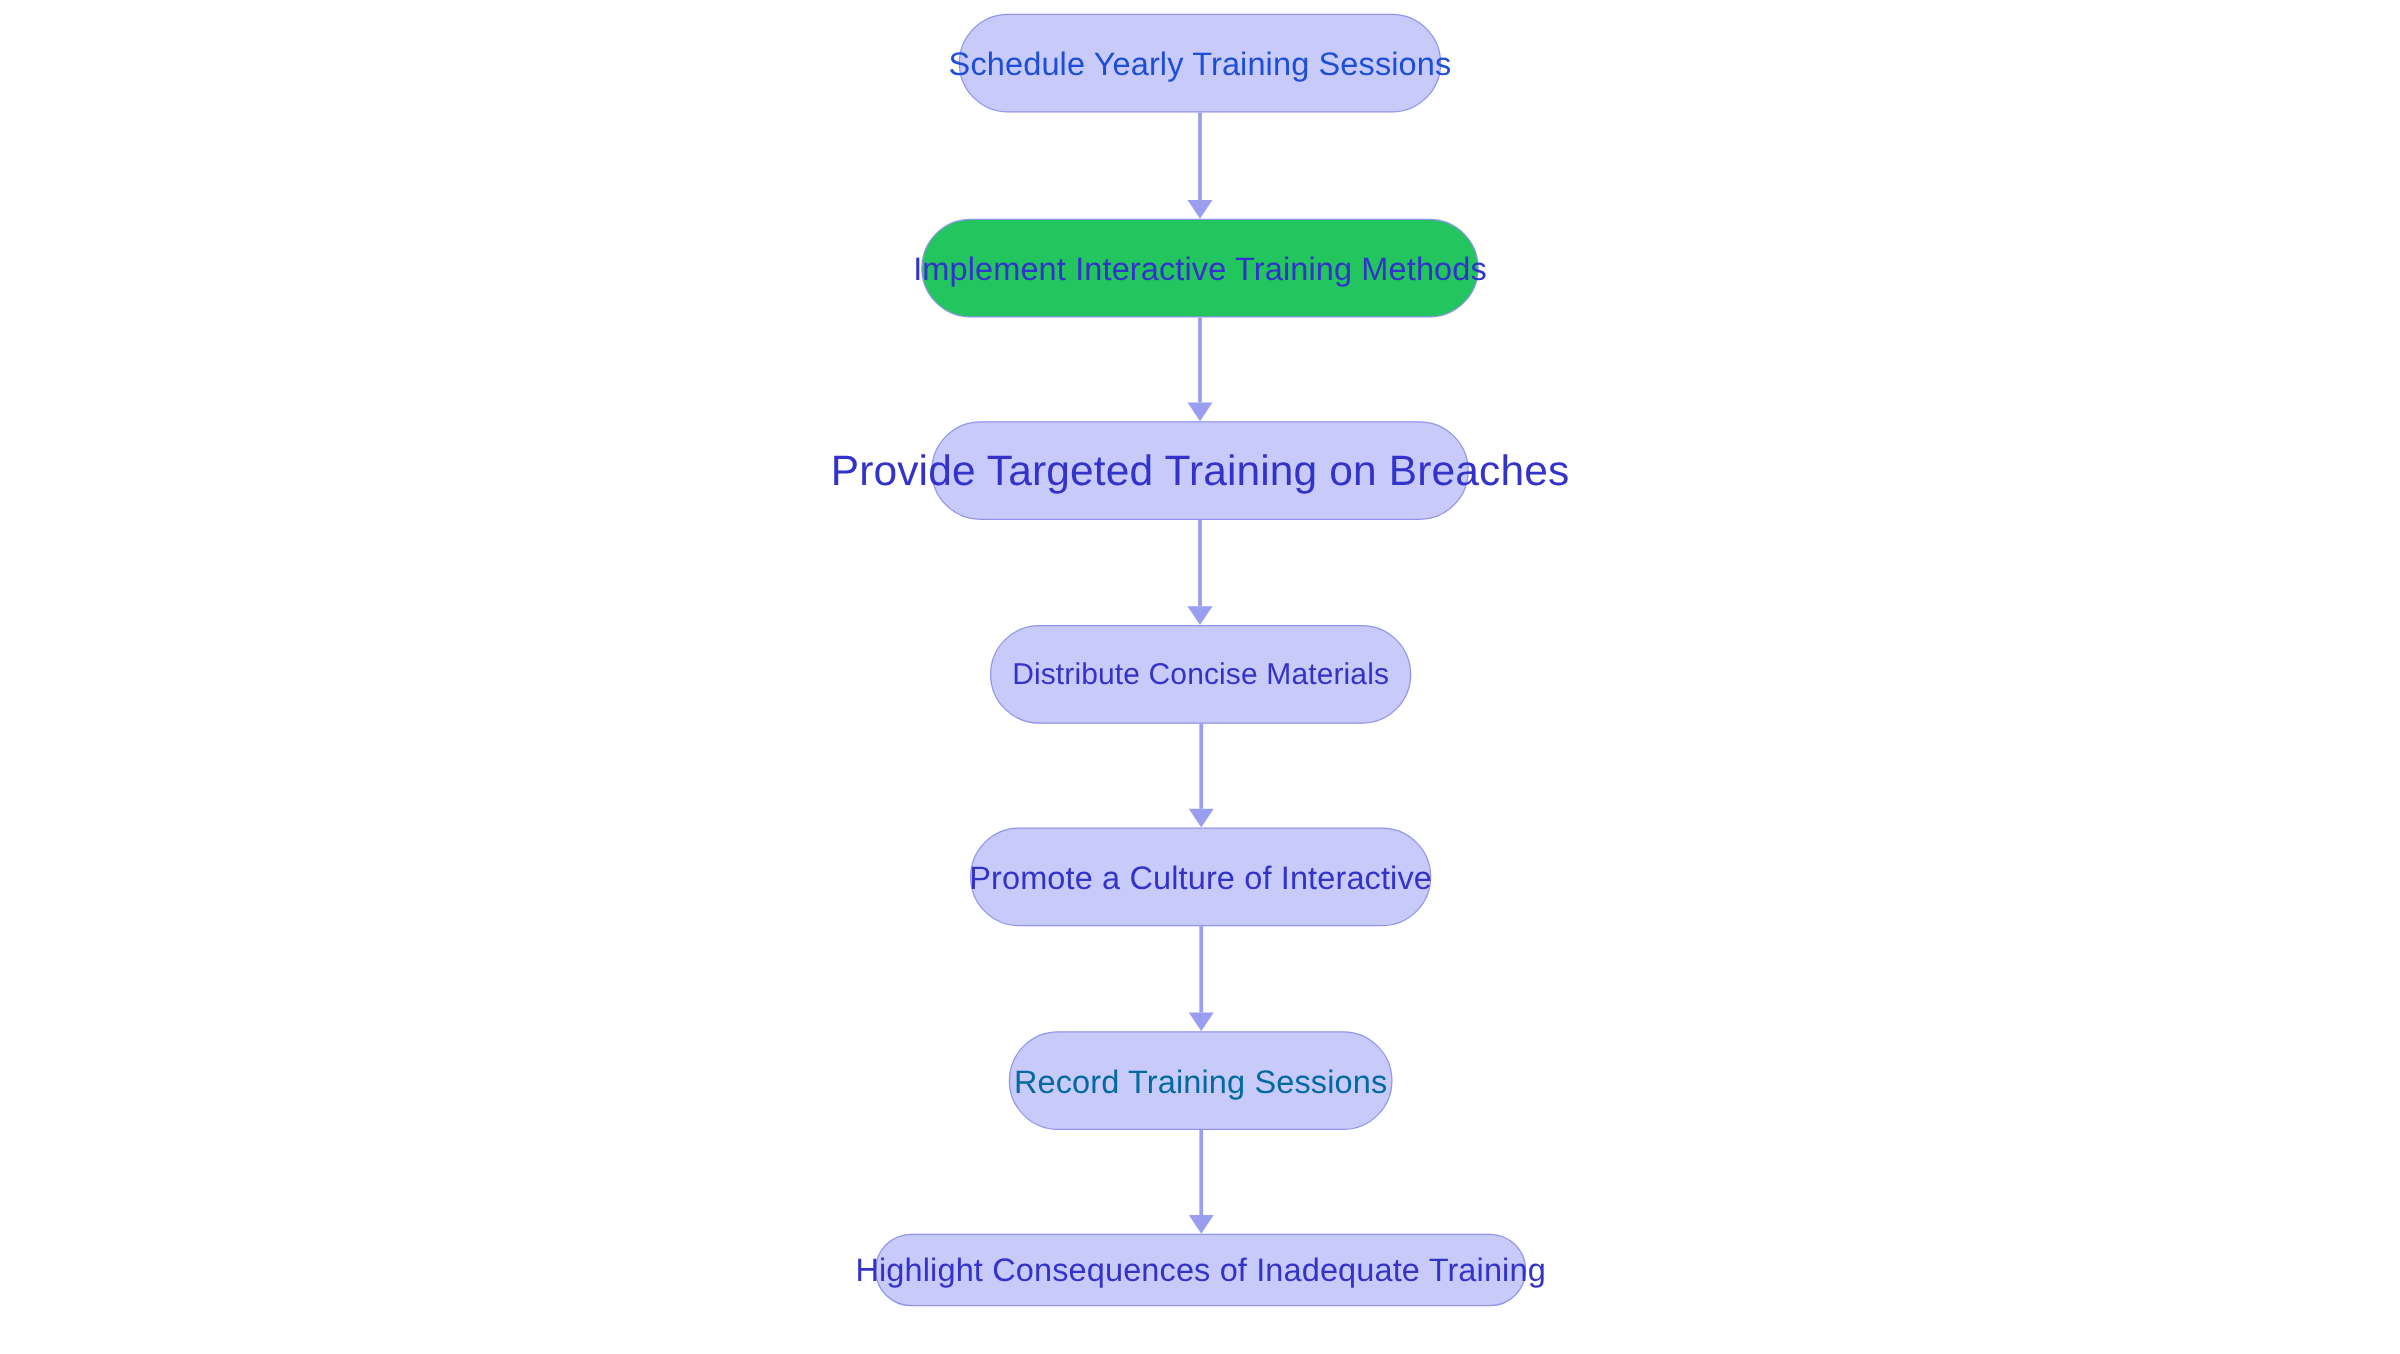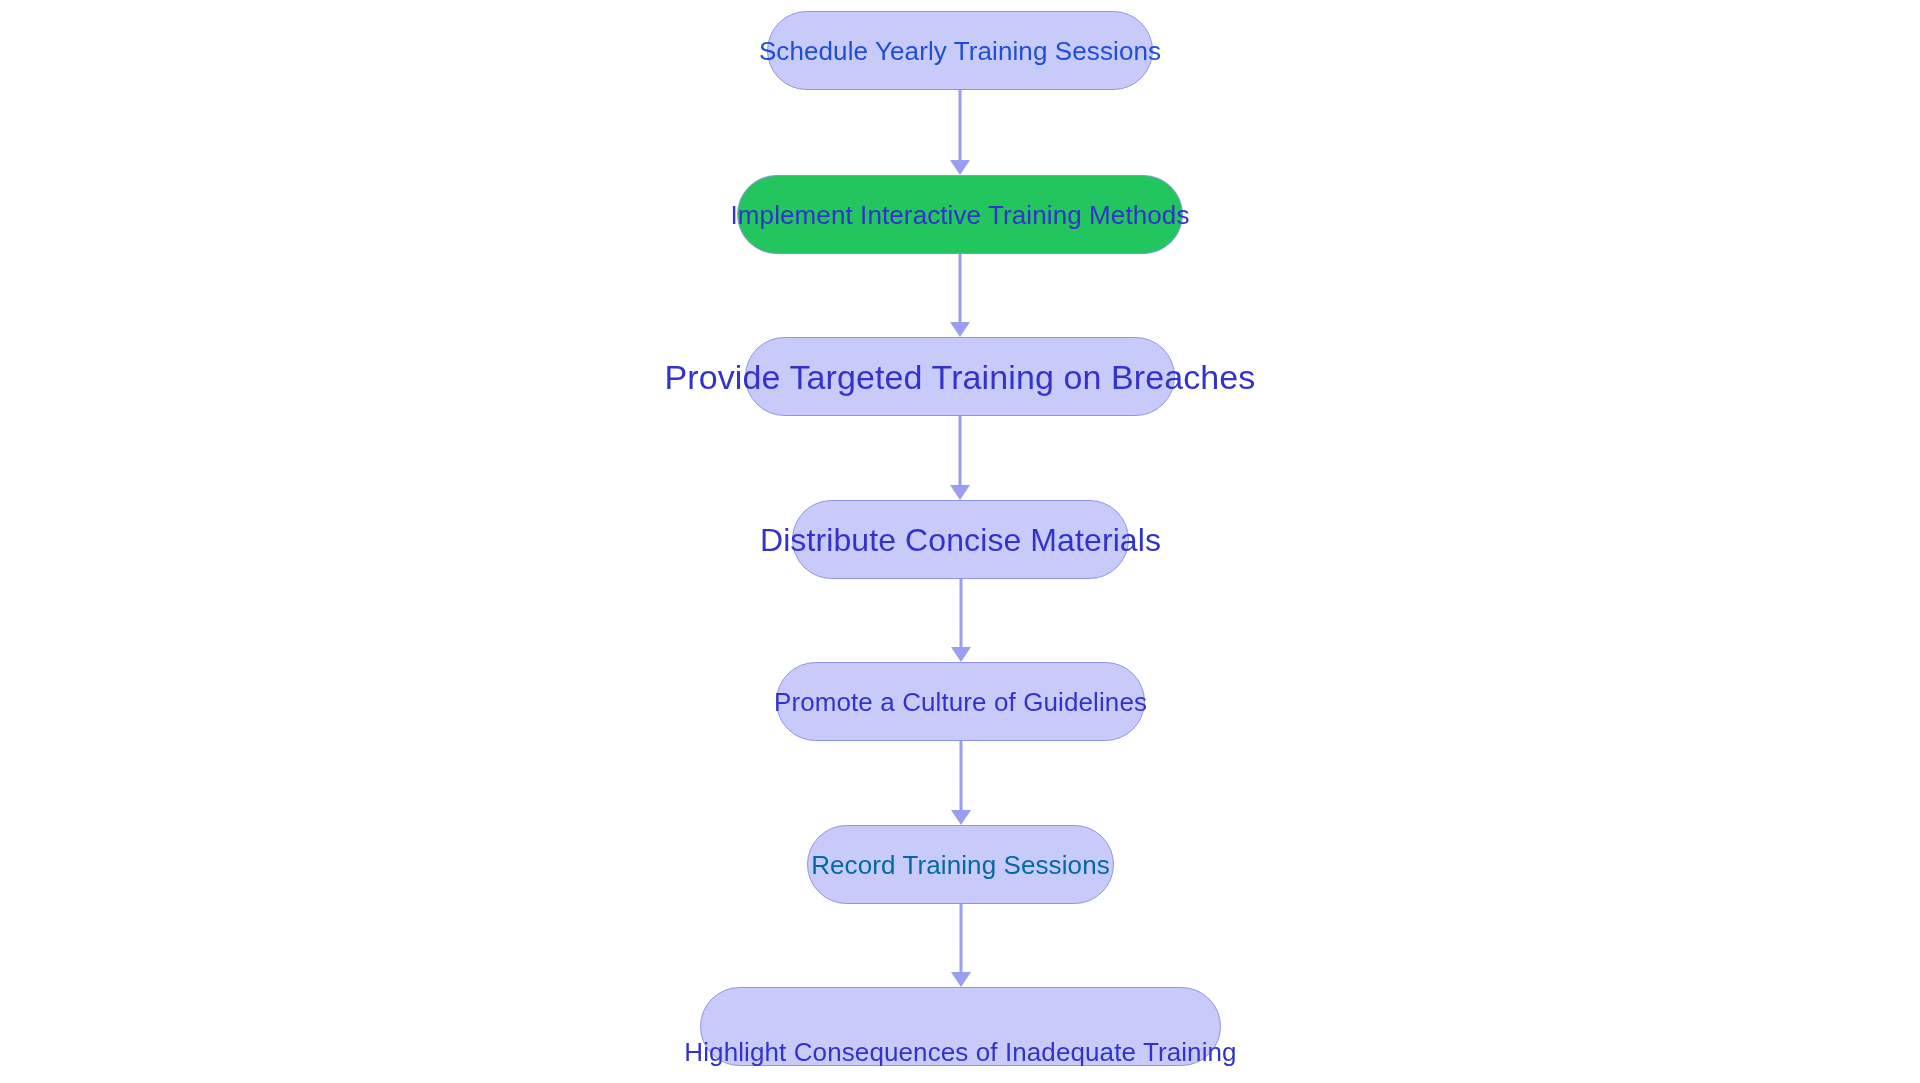--- a/index.html
+++ b/index.html
@@ -93,25 +93,25 @@
       <div class="flow-node" style="left: 767px; top: 11px; width: 386px; height: 79px; border-radius: 39.5px; background: rgb(200, 203, 250); border-color: rgb(143, 147, 234);">
         <span class="node-label" style="color: #1d4ed8; font-size: 26px;">Schedule Yearly Training Sessions</span>
       </div>
       <div class="flow-node" style="left: 737px; top: 175px; width: 446px; height: 79px; border-radius: 39.5px; background: #22c55e; border-color: rgb(143, 147, 234);">
         <span class="node-label" style="color: rgb(51, 51, 204); font-size: 26px;">Implement Interactive Training Methods</span>
       </div>
       <div class="flow-node" style="left: 745px; top: 337px; width: 430px; height: 79px; border-radius: 39.5px; background: rgb(200, 203, 250); border-color: rgb(143, 147, 234);">
         <span class="node-label" style="color: rgb(51, 51, 204); font-size: 34px;">Provide Targeted Training on Breaches</span>
       </div>
       <div class="flow-node" style="left: 792px; top: 500px; width: 337px; height: 79px; border-radius: 39.5px; background: rgb(200, 203, 250); border-color: rgb(143, 147, 234);">
-        <span class="node-label" style="color: rgb(51, 51, 204); font-size: 32px;">Distribute Concise Materials</span>
+        <span class="node-label" style="color: rgb(51, 51, 204); font-size: 24px;">Distribute Concise Materials</span>
       </div>
       <div class="flow-node" style="left: 776px; top: 662px; width: 369px; height: 79px; border-radius: 39.5px; background: rgb(200, 203, 250); border-color: rgb(143, 147, 234);">
-        <span class="node-label" style="color: rgb(51, 51, 204); font-size: 26px;">Promote a Culture of Guidelines</span>
+        <span class="node-label" style="color: rgb(51, 51, 204); font-size: 26px;">Promote a Culture of Interactive</span>
       </div>
       <div class="flow-node" style="left: 807px; top: 825px; width: 307px; height: 79px; border-radius: 39.5px; background: rgb(200, 203, 250); border-color: rgb(143, 147, 234);">
         <span class="node-label" style="color: #0369a1; font-size: 26px;">Record Training Sessions</span>
       </div>
-      <div class="flow-node" style="left: 700px; top: 987px; width: 521px; height: 79px; border-radius: 39.5px; background: rgb(200, 203, 250); border-color: rgb(143, 147, 234); align-items: flex-end;">
+      <div class="flow-node" style="left: 700px; top: 987px; width: 521px; height: 58px; border-radius: 39.5px; background: rgb(200, 203, 250); border-color: rgb(143, 147, 234);">
         <span class="node-label" style="color: rgb(51, 51, 204); font-size: 26px;">Highlight Consequences of Inadequate Training</span>
       </div>
     </div>
 </div>
 
 </body></html>

